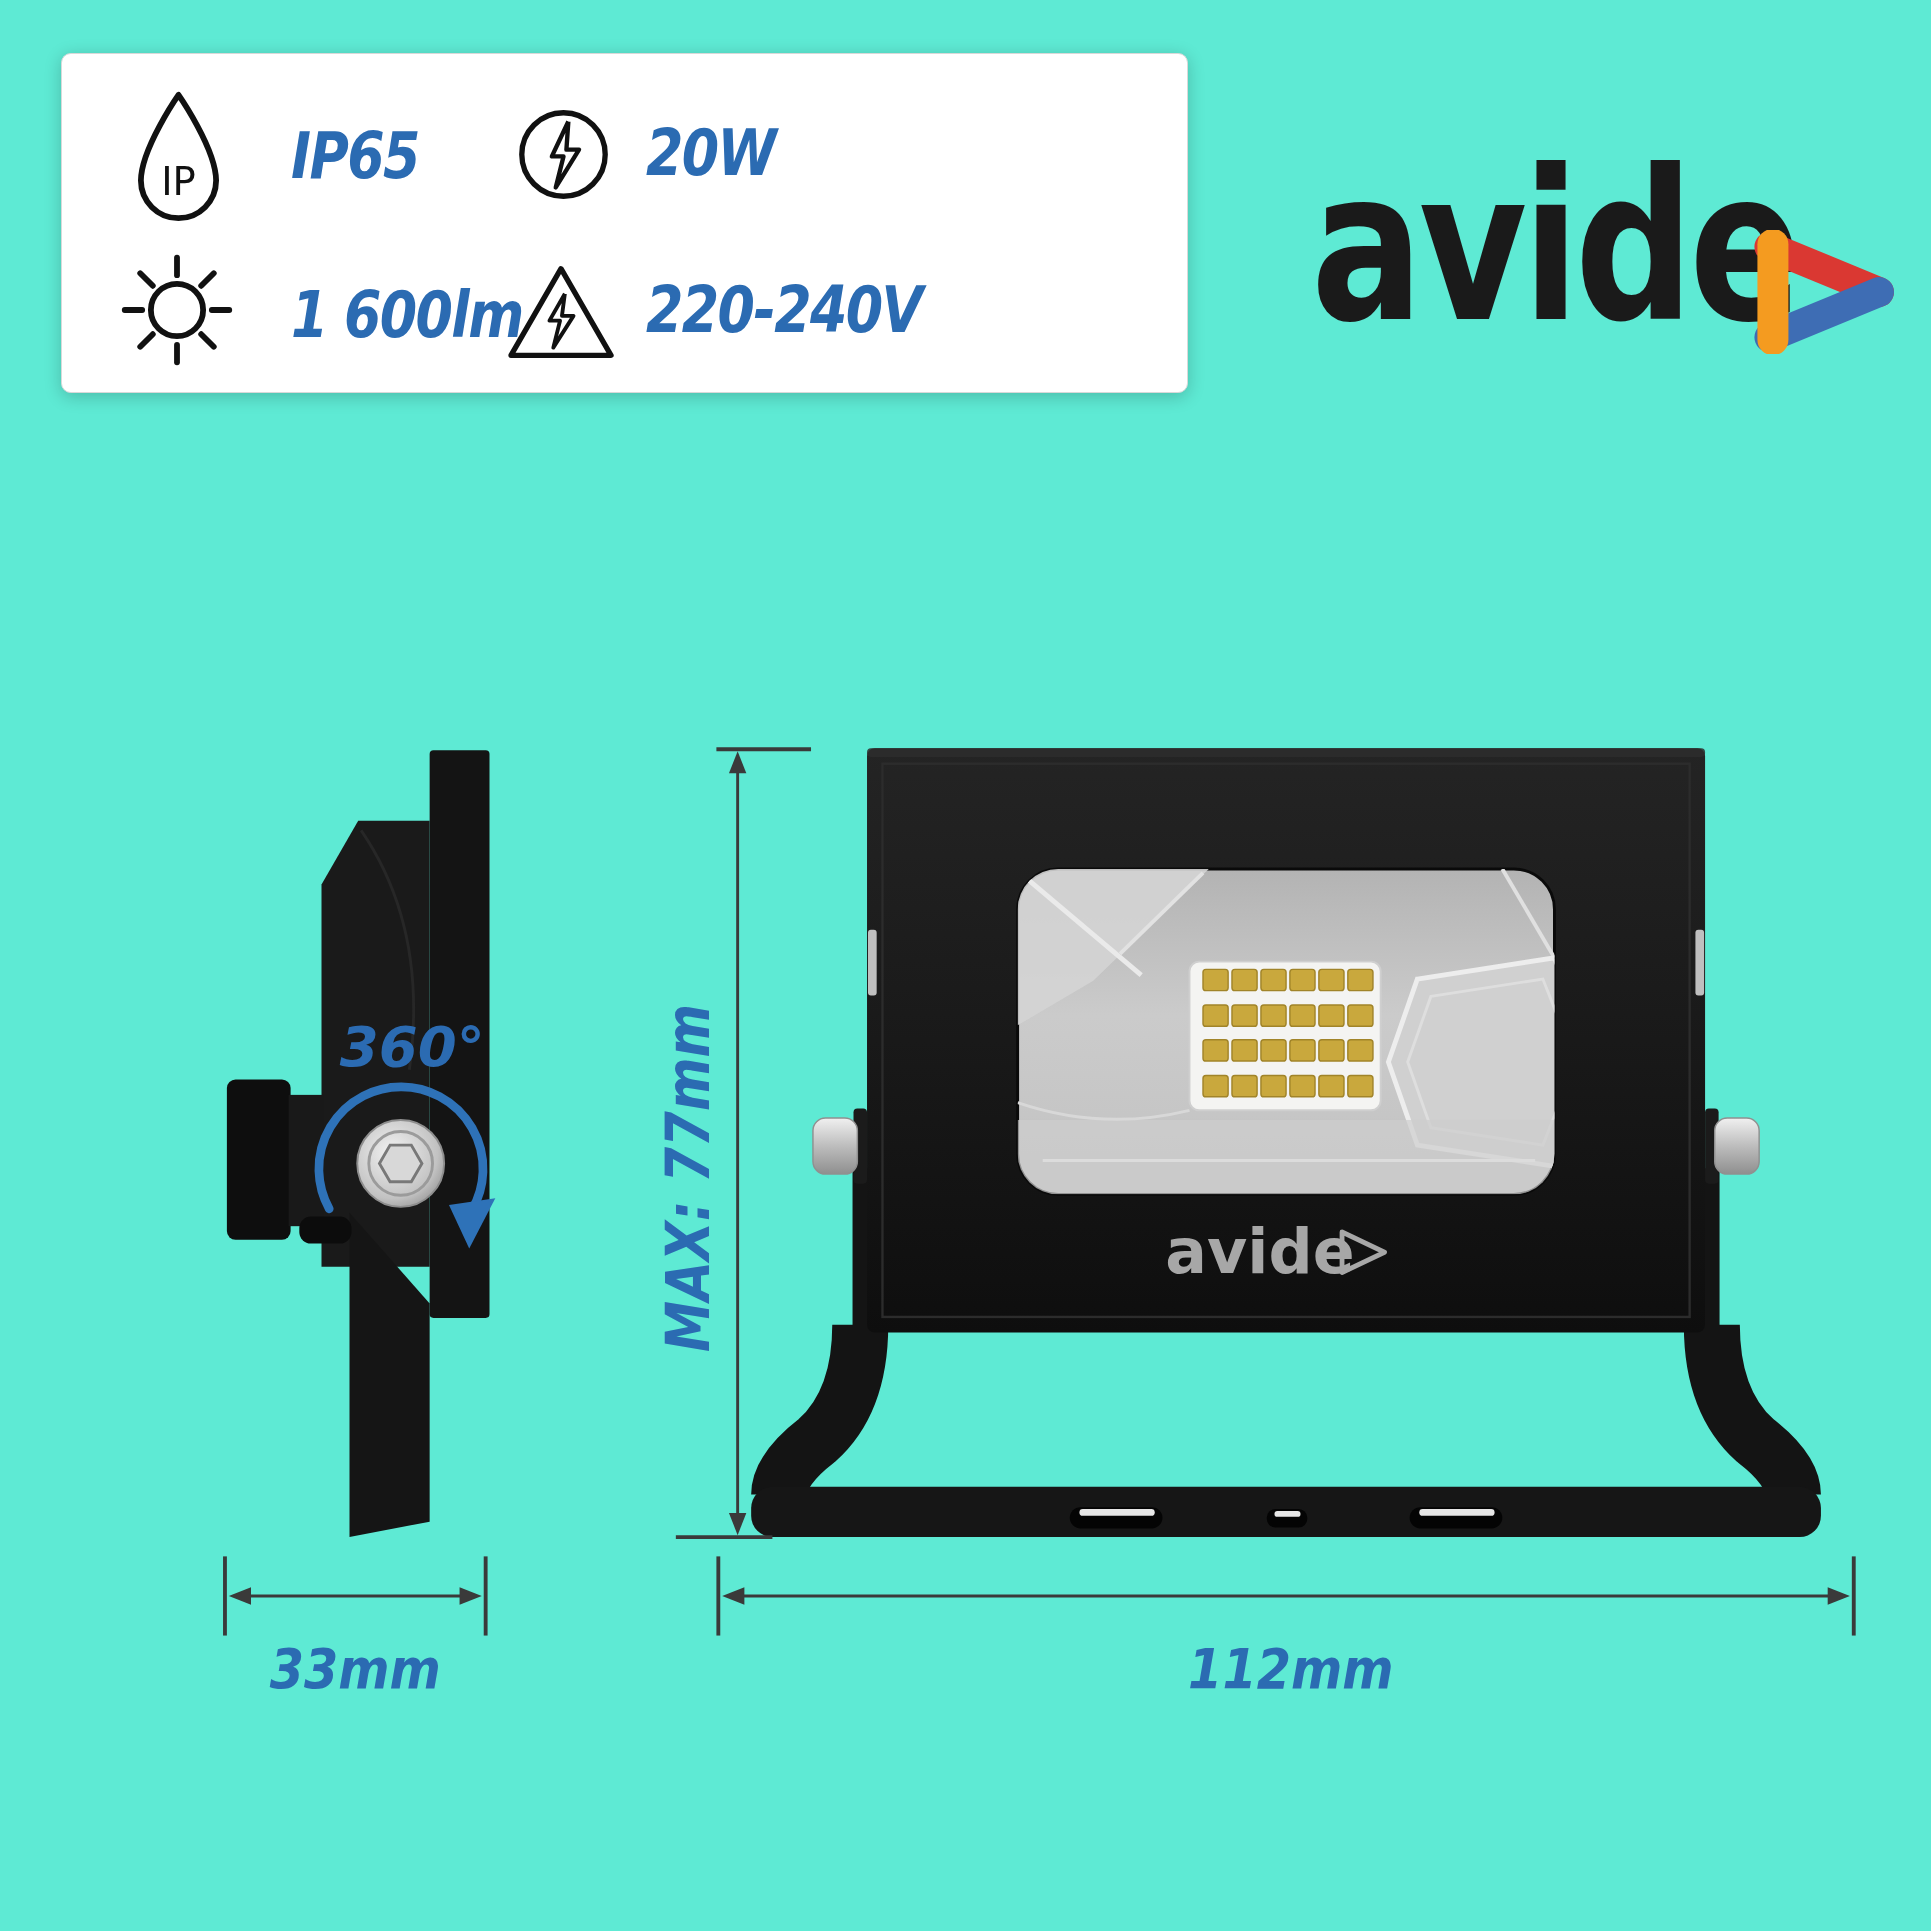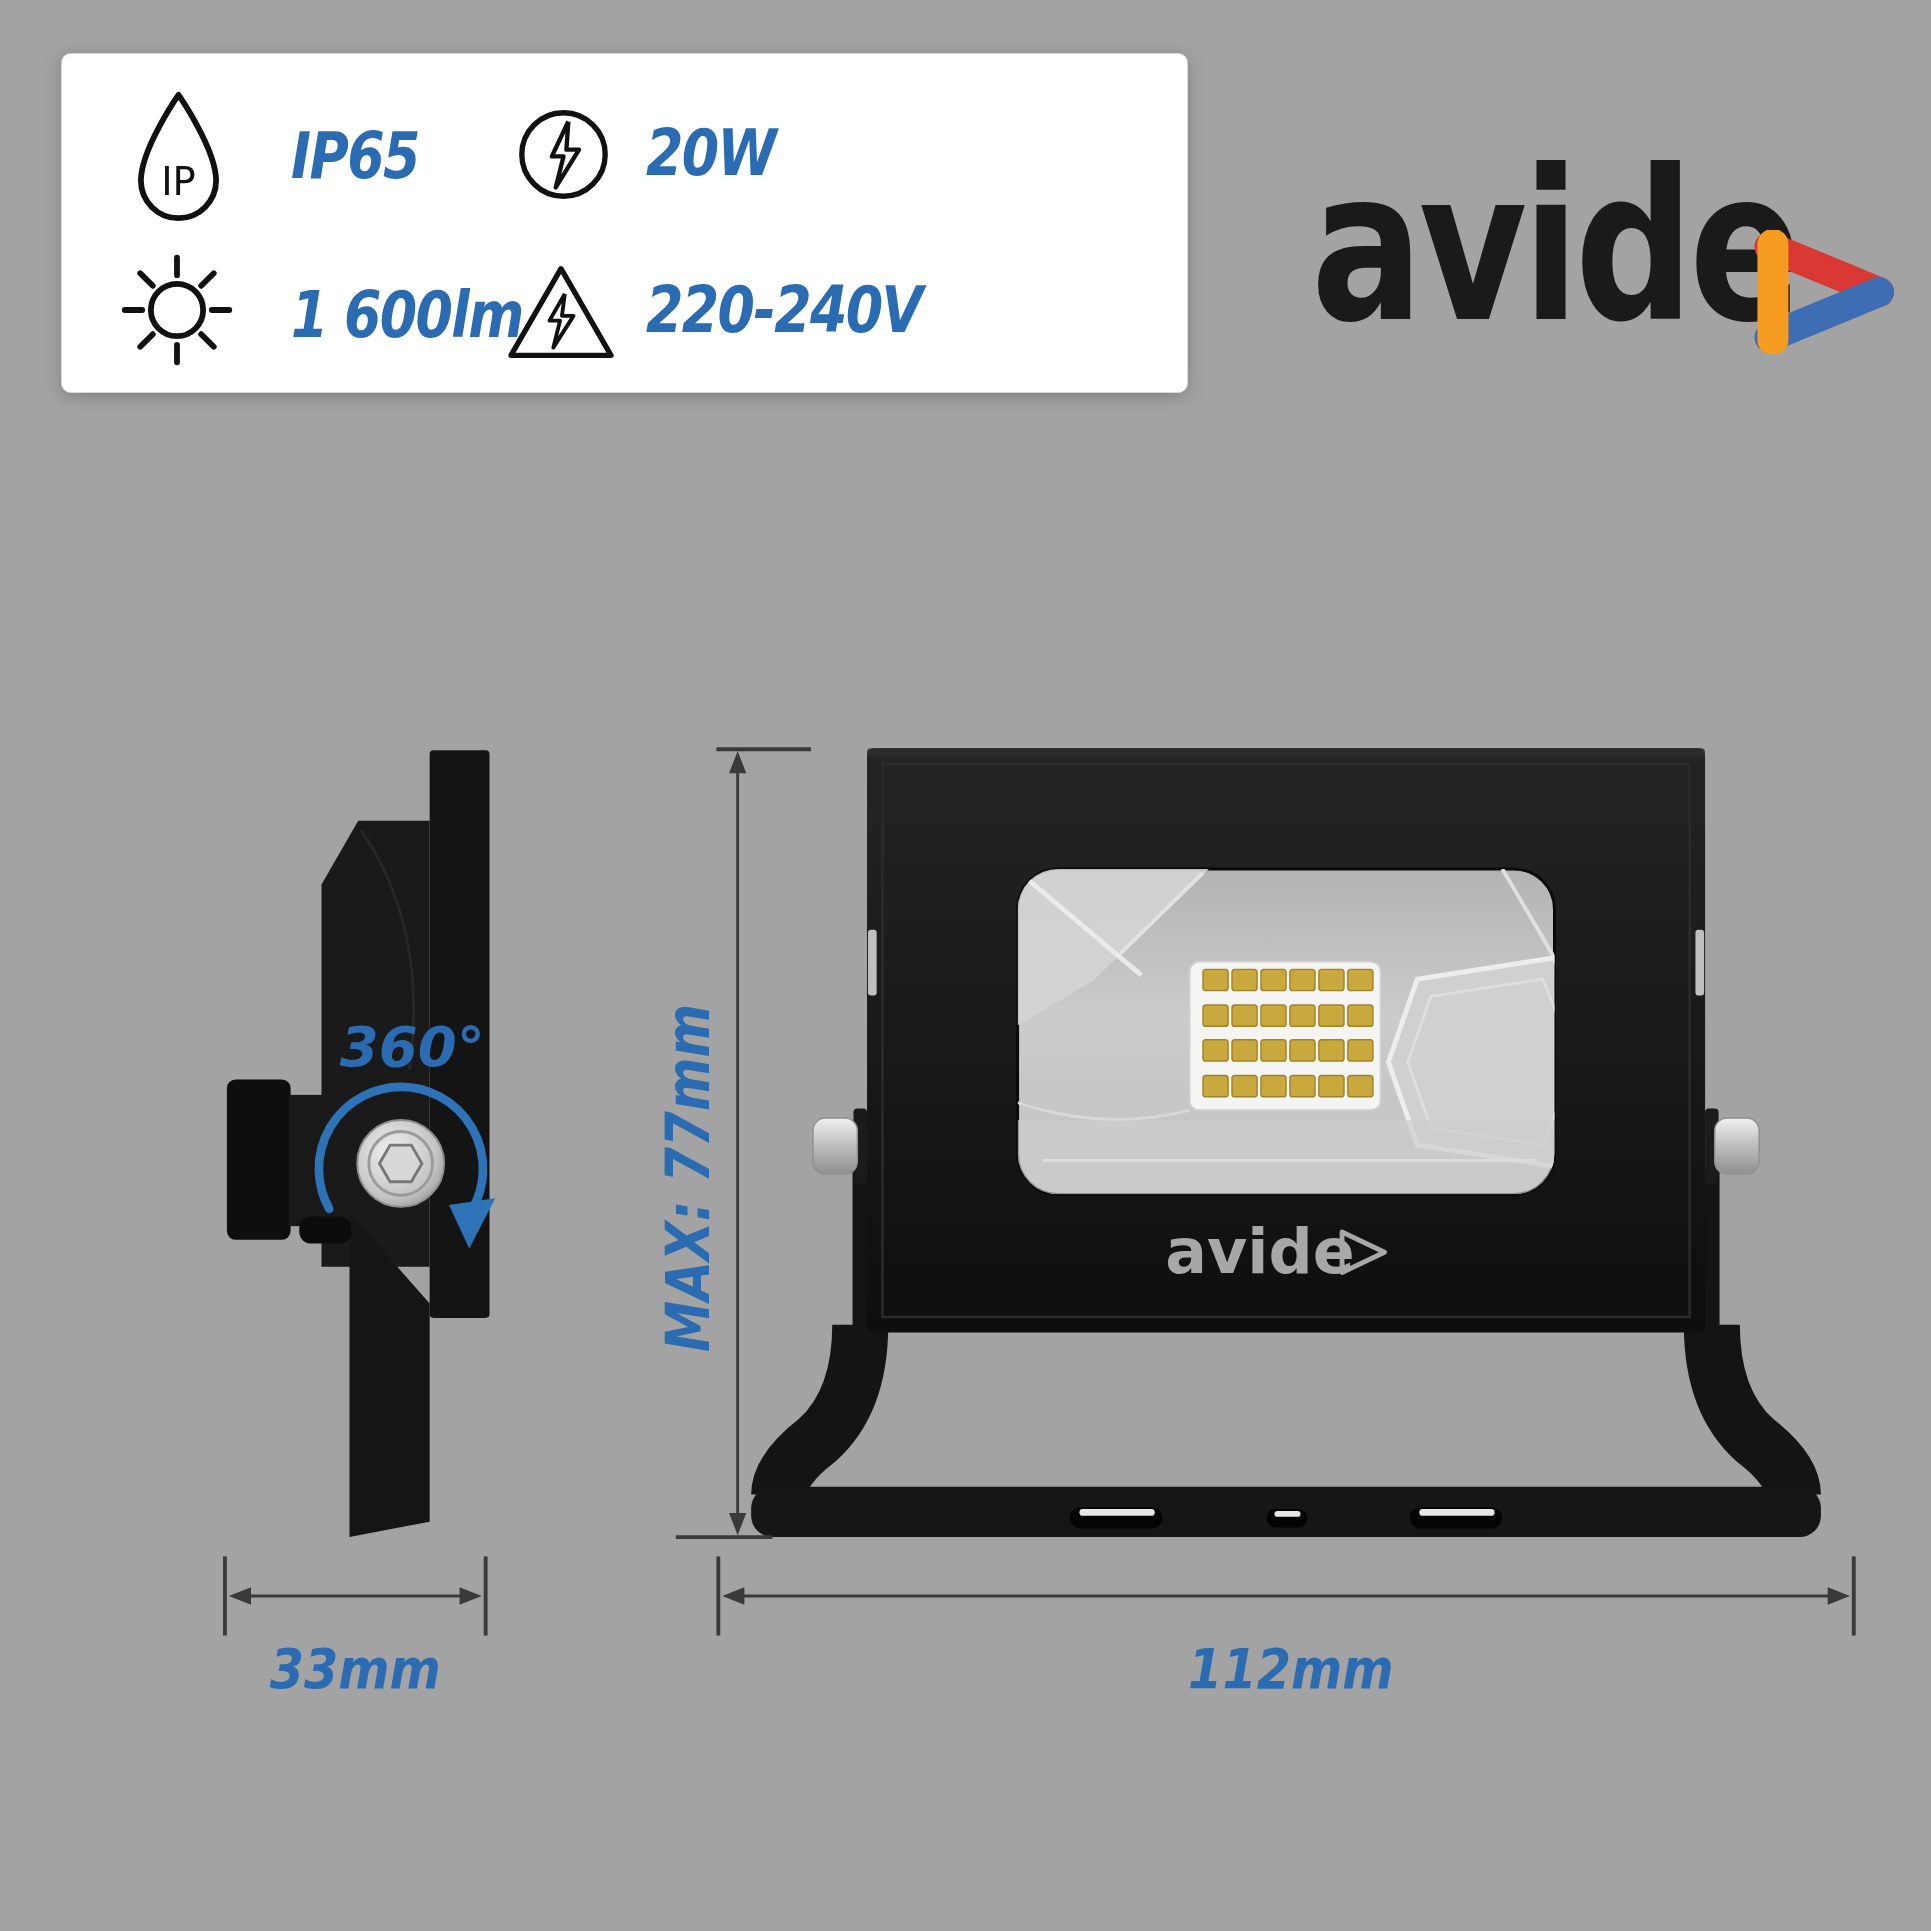--- a/index.html
+++ b/index.html
@@ -1,16 +1,16 @@
 <!DOCTYPE html>
 <html><head>
 <meta charset="utf-8">
 <style>
   html,body{margin:0;padding:0;background:#fff;}
-  #stage{position:relative;width:1931px;height:1931px;background:#a3a3a3;overflow:hidden;
+  #stage{position:relative;width:1931px;height:1931px;background:#5eead4;overflow:hidden;
          font-family:"DejaVu Sans",sans-serif;}
   
   .spec-card{position:absolute;left:61px;top:53px;width:1125px;height:338px;background:#fff;
              border:1.9px solid #d9d9d9;border-radius:9.7px;box-shadow:0 3.9px 17.4px rgba(0,0,0,.20);}
   .spec-icon{position:absolute;}
   .spec-label{position:absolute;color:#2b6bb2;font-style:italic;font-weight:bold;font-size:64px;
               line-height:1;letter-spacing:-1.9px;transform:scaleX(.84);transform-origin:left center;
               white-space:nowrap;}
   
   .wordmark{position:absolute;left:1311px;top:143px;font-size:208px;font-weight:bold;color:#1a1a1a;

